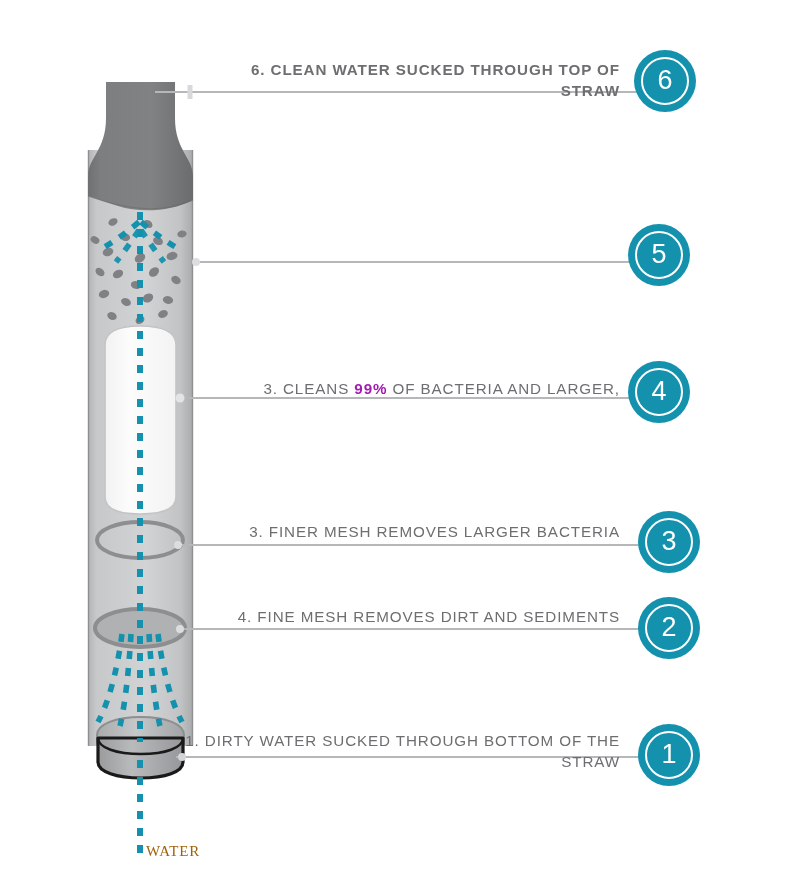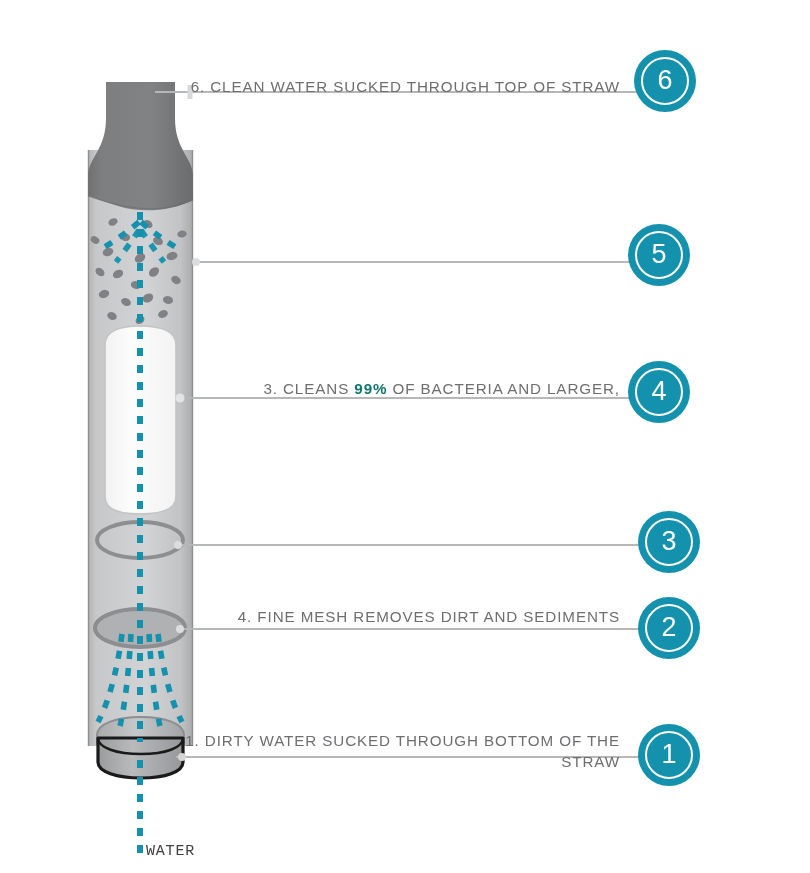--- a/index.html
+++ b/index.html
@@ -36,25 +36,25 @@
     color: #6d6e70;
     font-family: "Liberation Sans", sans-serif;
     font-size: 15.2px;
     letter-spacing: 0.9px;
     line-height: 21px;
     white-space: pre-line;
     font-weight: 400;
   }
   .callout b {
     font-weight: 700;
-    color: #0f766e;
+    color: #a21caf;
     letter-spacing: 0.9px;
   }
 
-  #callout-6 { left: 190px; top: 76px;  width: 430px; }
+  #callout-6 { left: 190px; top: 59px;  width: 430px; font-weight: bold; }
   #callout-5 { left: 180px; top: 218px; width: 440px; }
   #callout-4 { left: 220px; top: 378px; width: 400px; }
   #callout-3 { left: 230px; top: 521px; width: 390px; }
   #callout-2 { left: 210px; top: 606px; width: 410px; }
   #callout-1 { left: 150px; top: 730px; width: 470px; }
 
   
   .badge {
     position: absolute;
     width: 62px;
@@ -89,22 +89,22 @@
   #badge-4 { left: 628px; top: 361px; }
   #badge-3 { left: 638px; top: 511px; }
   #badge-2 { left: 638px; top: 597px; }
   #badge-1 { left: 638px; top: 724px; }
 
   
   #water-label {
     position: absolute;
     left: 146px;
     top: 843px;
-    color: #404040;
-    font-family: Liberation Mono, monospace;
+    color: #a16207;
+    font-family: Liberation Serif, serif;
     font-size: 15px;
     letter-spacing: 0.8px;
   }
 </style>
 </head>
 <body>
 
 <div id="diagram-root">
 
   <svg class="svg-layer" viewBox="0 0 810 873" xmlns="http://www.w3.org/2000/svg">
@@ -255,20 +255,21 @@
       <line x1="176" y1="757" x2="642" y2="757" stroke="#b6b7b9" stroke-width="2.2"></line>
       <circle cx="182" cy="757" r="4" fill="#d4d5d7"></circle>
     </g>
   </svg>
 
   <div class="callout" id="callout-6">6. CLEAN WATER SUCKED THROUGH TOP OF STRAW</div>
 
 
   <div class="callout" id="callout-4"><span>3. CLEANS </span><b>99%</b><span> OF BACTERIA AND LARGER,</span></div>
 
+  <div class="callout" id="callout-3">3. FINER MESH REMOVES LARGER BACTERIA</div>
 
   <div class="callout" id="callout-2">4. FINE MESH REMOVES DIRT AND SEDIMENTS</div>
 
   <div class="callout" id="callout-1">1. DIRTY WATER SUCKED THROUGH BOTTOM OF THE STRAW</div>
 
   <div class="badge" id="badge-6">
     <span class="ring"></span>
     <span class="num">6</span>
   </div>
 

